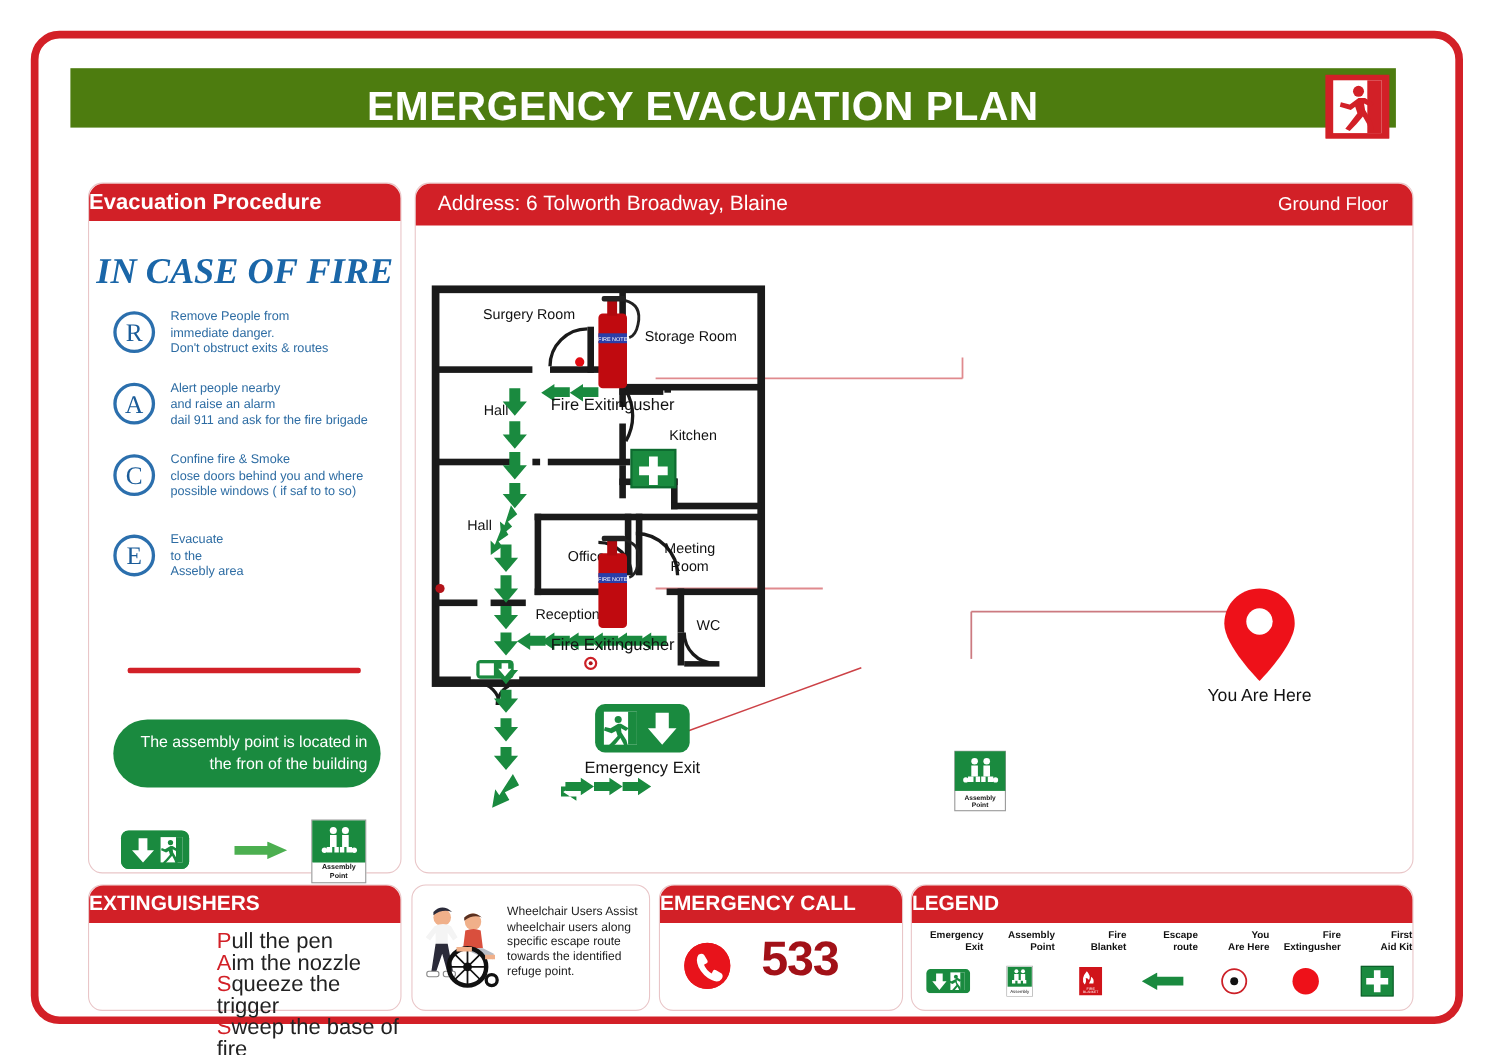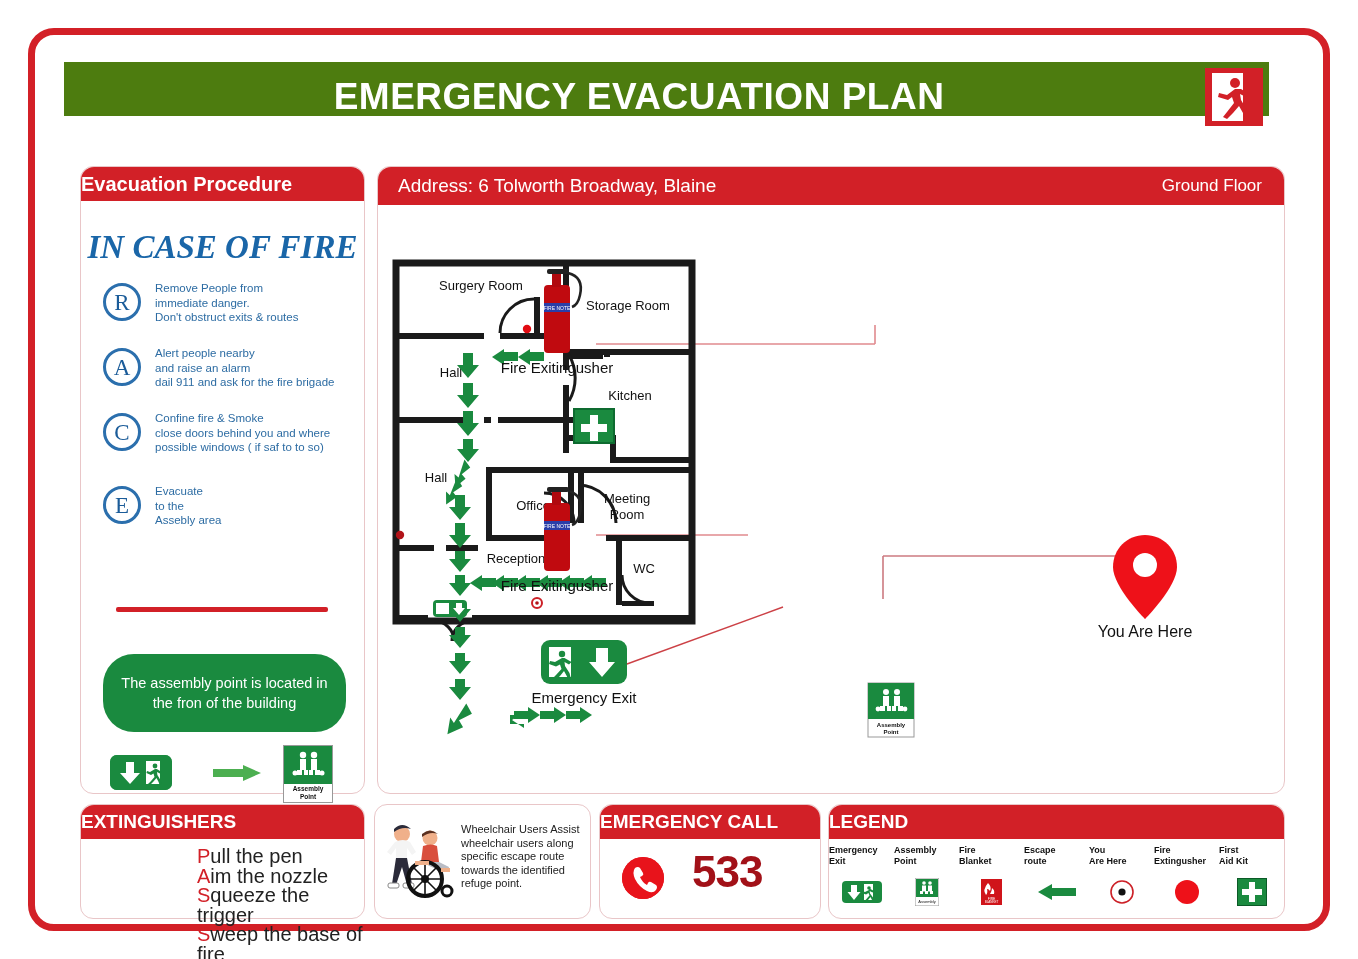--- a/index.html
+++ b/index.html
@@ -10,21 +10,21 @@
   .titlebar .ttl{position:absolute;left:0;top:0;width:1150px;height:70px;line-height:70px;text-align:center;color:#fff;font-size:37px;font-weight:bold;letter-spacing:.5px;}
   .exit-badge{position:absolute;right:6px;top:6px;width:58px;height:58px;background:#d22027;}
   
   .proc{position:absolute;left:45px;top:131px;width:285px;height:628px;border:1px solid #e9c6c8;border-radius:13px;box-sizing:border-box;background:#fff;}
   .pill-head{position:absolute;left:0;top:0;width:100%;height:34px;background:#d22027;border-radius:13px 13px 0 0;color:#fff;font-weight:bold;font-size:20px;line-height:34px;}
   .incase{position:absolute;left:0;top:62px;width:100%;text-align:center;color:#1a66a8;font-family:"Liberation Serif",serif;font-weight:bold;font-size:33px;font-style:italic;}
   .step{position:absolute;left:22px;width:250px;}
   .step .circ{position:absolute;left:0;top:0;width:38px;height:38px;border:3px solid #2b6fad;border-radius:50%;box-sizing:border-box;color:#1b5c99;font-family:"Liberation Serif",serif;font-size:23px;text-align:center;line-height:33px;}
   .step .txt{position:absolute;left:52px;top:-2px;width:200px;color:#2d6ca3;font-size:11.5px;line-height:14.5px;}
   .redrule{position:absolute;left:35px;top:440px;width:212px;height:5px;background:#d22027;border-radius:2px;}
-  .assembly-note{position:absolute;left:22px;top:487px;width:243px;height:78px;background:#1a8a3f;border-radius:31px;color:#fff;font-size:14.5px;line-height:20px;text-align:center;display:flex;align-items:center;justify-content:center;padding:0 12px;box-sizing:border-box;}
+  .assembly-note{position:absolute;left:22px;top:487px;width:243px;height:62px;background:#1a8a3f;border-radius:31px;color:#fff;font-size:14.5px;line-height:20px;text-align:right;display:flex;align-items:center;justify-content:center;padding:0 12px;box-sizing:border-box;}
   .symrow{position:absolute;left:22px;top:578px;width:243px;height:62px;}
   .exitsign{position:absolute;left:7px;top:10px;width:62px;height:35px;background:#1a8a3f;border-radius:7px;}
   .grnarrow{position:absolute;left:110px;top:20px;width:48px;height:16px;}
   .apsign{position:absolute;left:180px;top:0;width:48px;height:56px;border:1px solid #999;background:#fff;}
   .apsign .grn{position:absolute;left:0;top:0;width:100%;height:38px;background:#1a8a3f;}
   .apsign .cap{position:absolute;left:0;top:38px;width:100%;height:18px;font-size:6.5px;font-weight:bold;text-align:center;line-height:8px;padding-top:1px;box-sizing:border-box;color:#111;}
   
   .mappanel{position:absolute;left:342px;top:131px;width:908px;height:628px;border:1px solid #e9c6c8;border-radius:13px;box-sizing:border-box;background:#fff;}
   .maphead{position:absolute;left:0;top:0;width:100%;height:38px;background:#d22027;border-radius:13px 13px 0 0;}
   .maphead .addr{position:absolute;left:20px;top:0;height:38px;line-height:38px;color:#fff;font-size:19px;}
@@ -35,21 +35,21 @@
   .ext{left:45px;width:285px;height:115px;}
   .wheel{left:339px;width:217px;height:115px;}
   .call{left:564px;width:222px;height:115px;}
   .leg{left:793px;width:457px;height:115px;}
   .ext .lines{position:absolute;left:72px;top:42px;font-size:20px;line-height:19.5px;color:#222;margin-left:44px;}
   .ext .lines b{color:#d22027;font-weight:normal;}
   .wheel .wtxt{position:absolute;left:86px;top:18px;width:122px;font-size:11px;line-height:13.6px;color:#222;}
   .callnum{position:absolute;left:92px;top:42px;font-size:44px;font-weight:bold;color:#a21118;letter-spacing:-1px;}
   .phone{position:absolute;left:22px;top:52px;width:42px;height:42px;background:#e8131b;border-radius:50%;}
   .legitems{position:absolute;left:0;top:36px;width:100%;height:78px;display:flex;}
-  .legitem{flex:1;text-align:left;position:relative;}
+  .legitem{flex:1;text-align:right;position:relative;}
   .legitem .lab{font-size:9px;font-weight:bold;color:#111;line-height:11px;margin-top:4px;}
   .legitem .ic{margin-top:10px;height:30px;display:flex;align-items:center;justify-content:center;}
 </style>
 </head>
 <body>
 
 <div class="poster">
 
   <div class="titlebar">
     <div class="ttl">EMERGENCY EVACUATION PLAN</div>

